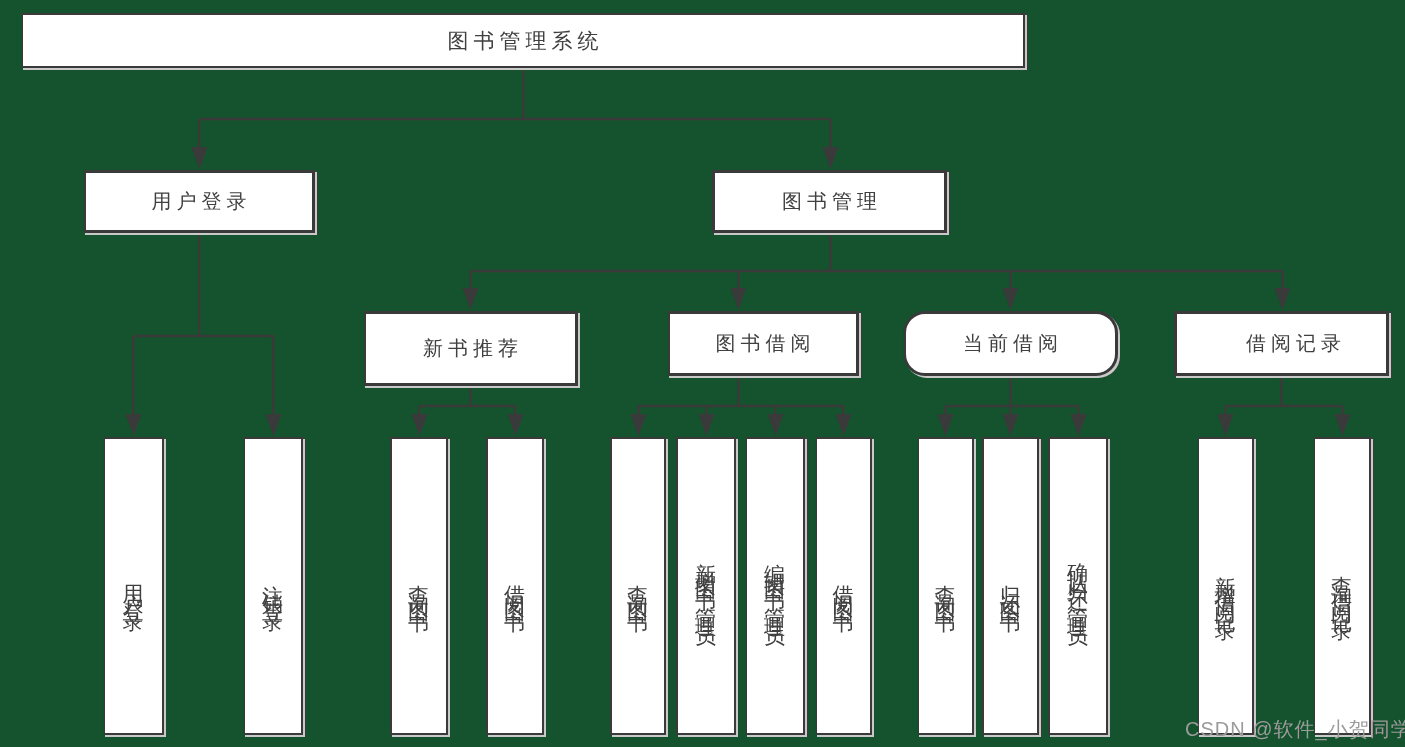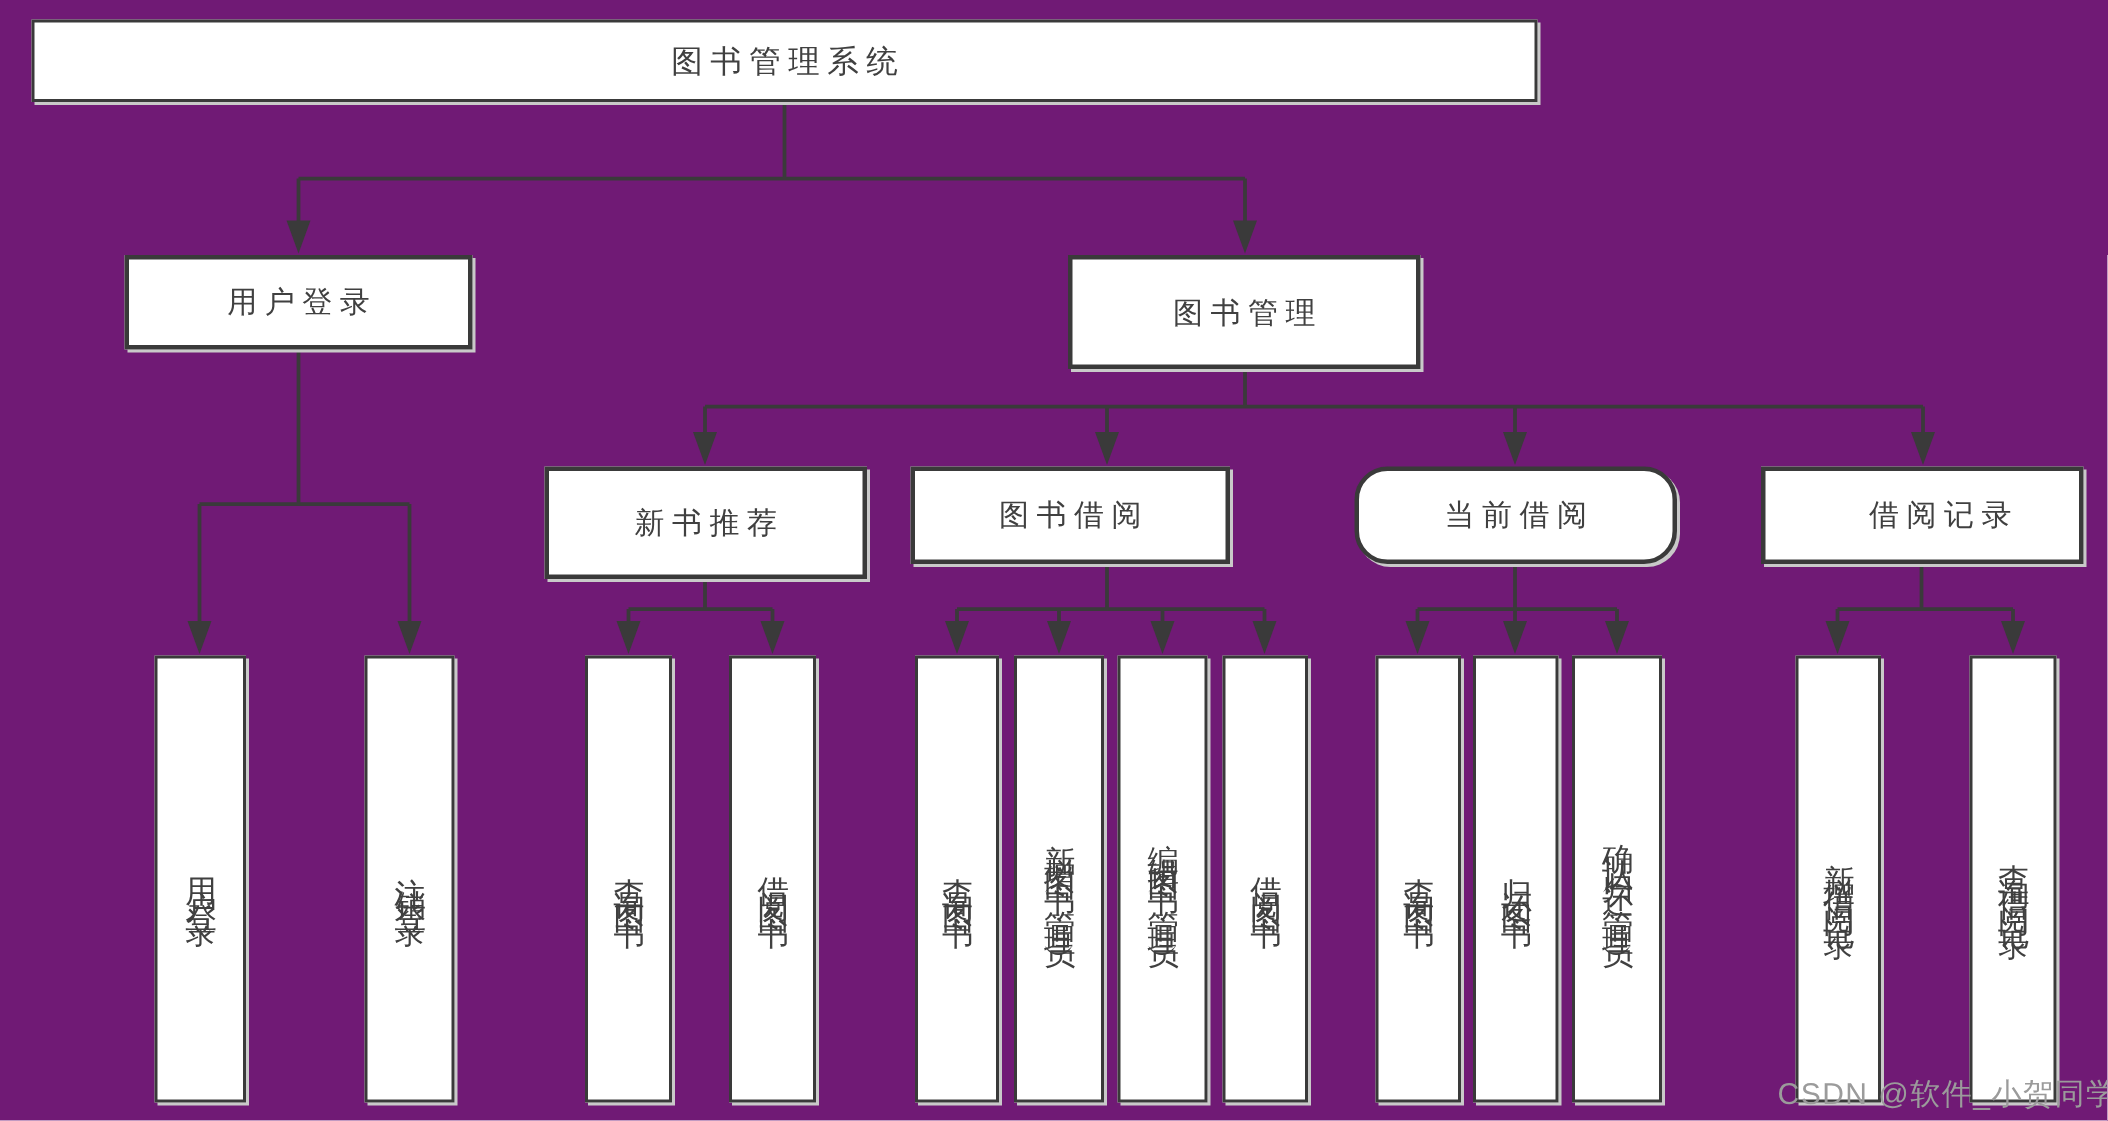--- a/index.html
+++ b/index.html
@@ -1,17 +1,17 @@
 <!DOCTYPE html>
 <html><head>
 <meta charset="utf-8">
 <style>
   html,body { margin:0; padding:0; background:#ffffff; }
   .canvas {
-    position:relative; width:1405px; height:747px; background:#701a75;
+    position:relative; width:1405px; height:747px; background:#14532d;
     font-family:"Liberation Sans", sans-serif; overflow:hidden;
   }
   .connectors { position:absolute; left:0; top:0; width:1405px; height:747px; }
   .box {
     position:absolute; box-sizing:border-box; background:#ffffff;
     border:2px solid #3a3a3a; box-shadow:2px 2px 0 #c9c9c9;
     display:flex; align-items:center; justify-content:center;
     color:#404040;
   }
   .h  { font-size:21px; letter-spacing:5px; text-indent:5px; white-space:nowrap; }
@@ -58,24 +58,24 @@
       <polygon points="1002,414 1018,414 1010,436"></polygon>
       <polygon points="1070,414 1086,414 1078,436"></polygon>
       <polygon points="1217,414 1233,414 1225,436"></polygon>
       <polygon points="1334,414 1350,414 1342,436"></polygon>
     </g>
   </svg>
 
   <div class="box h" style="left:21px; top:13px; width:1004px; height:55px;">图书管理系统</div>
 
   <div class="box h lvl" style="left:83px; top:170px; width:232px; height:63px;">用户登录</div>
-  <div class="box h lvl" style="left:712px; top:170px; width:235px; height:76px;">图书管理</div>
+  <div class="box h lvl" style="left:712px; top:170px; width:235px; height:63px;">图书管理</div>
 
   <div class="box h lvl" style="left:363px; top:311px; width:215px; height:75px;">新书推荐</div>
-  <div class="box h lvl" style="left:607px; top:311px; width:213px; height:65px;">图书借阅</div>
+  <div class="box h lvl" style="left:667px; top:311px; width:192px; height:65px;">图书借阅</div>
   <div class="box h lvl" style="left:903px; top:311px; width:215px; height:65px;border-radius:22px;">当前借阅</div>
   <div class="box h lvl" style="left:1174px; top:311px; width:215px; height:65px;padding-left:24px;">借阅记录</div>
 
   <div class="box v" style="left:103px; top:437px; width:61px; height:298px;">用户登录</div>
   <div class="box v" style="left:243px; top:437px; width:60px; height:298px;">注销登录</div>
 
   <div class="box v" style="left:390px; top:437px; width:58px; height:298px;">查询图书</div>
   <div class="box v" style="left:486px; top:437px; width:58px; height:298px;">借阅图书</div>
 
   <div class="box v" style="left:610px; top:437px; width:56px; height:298px;">查询图书</div>

